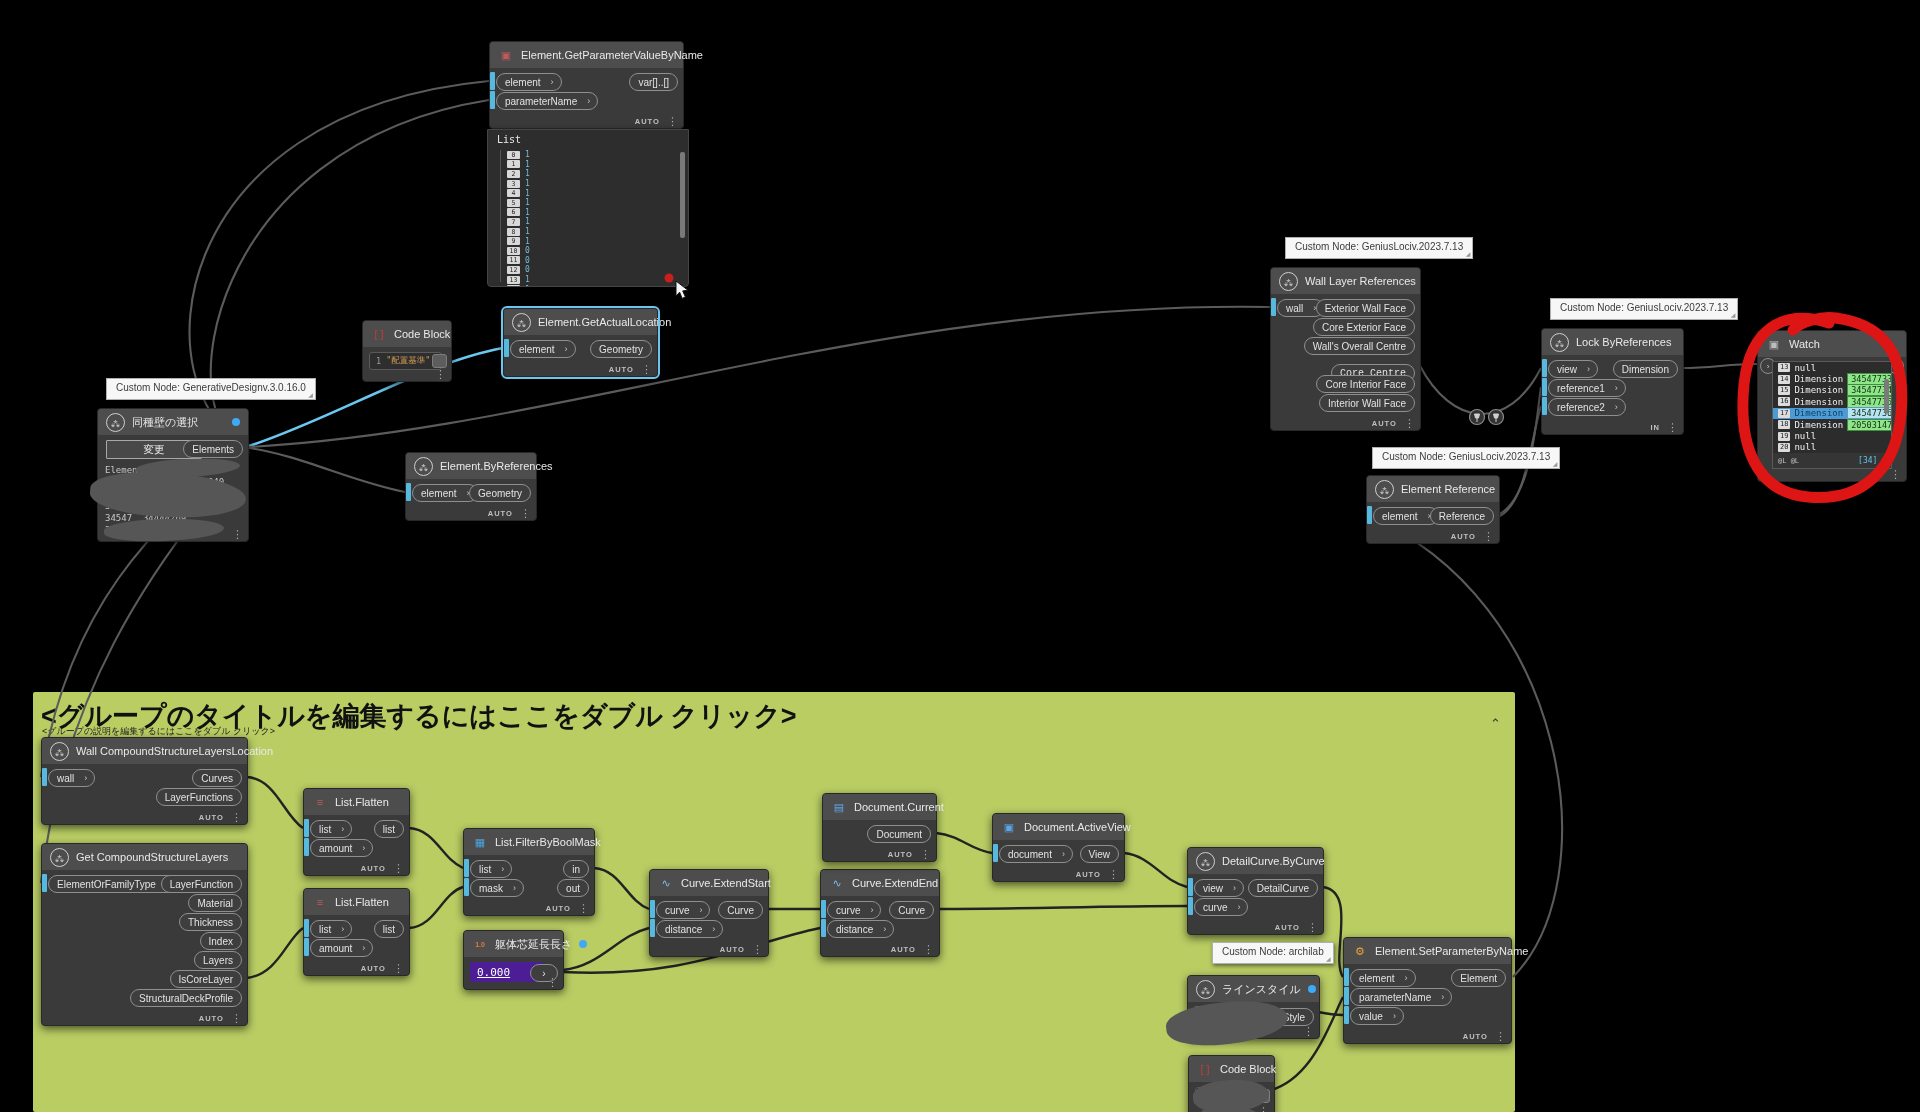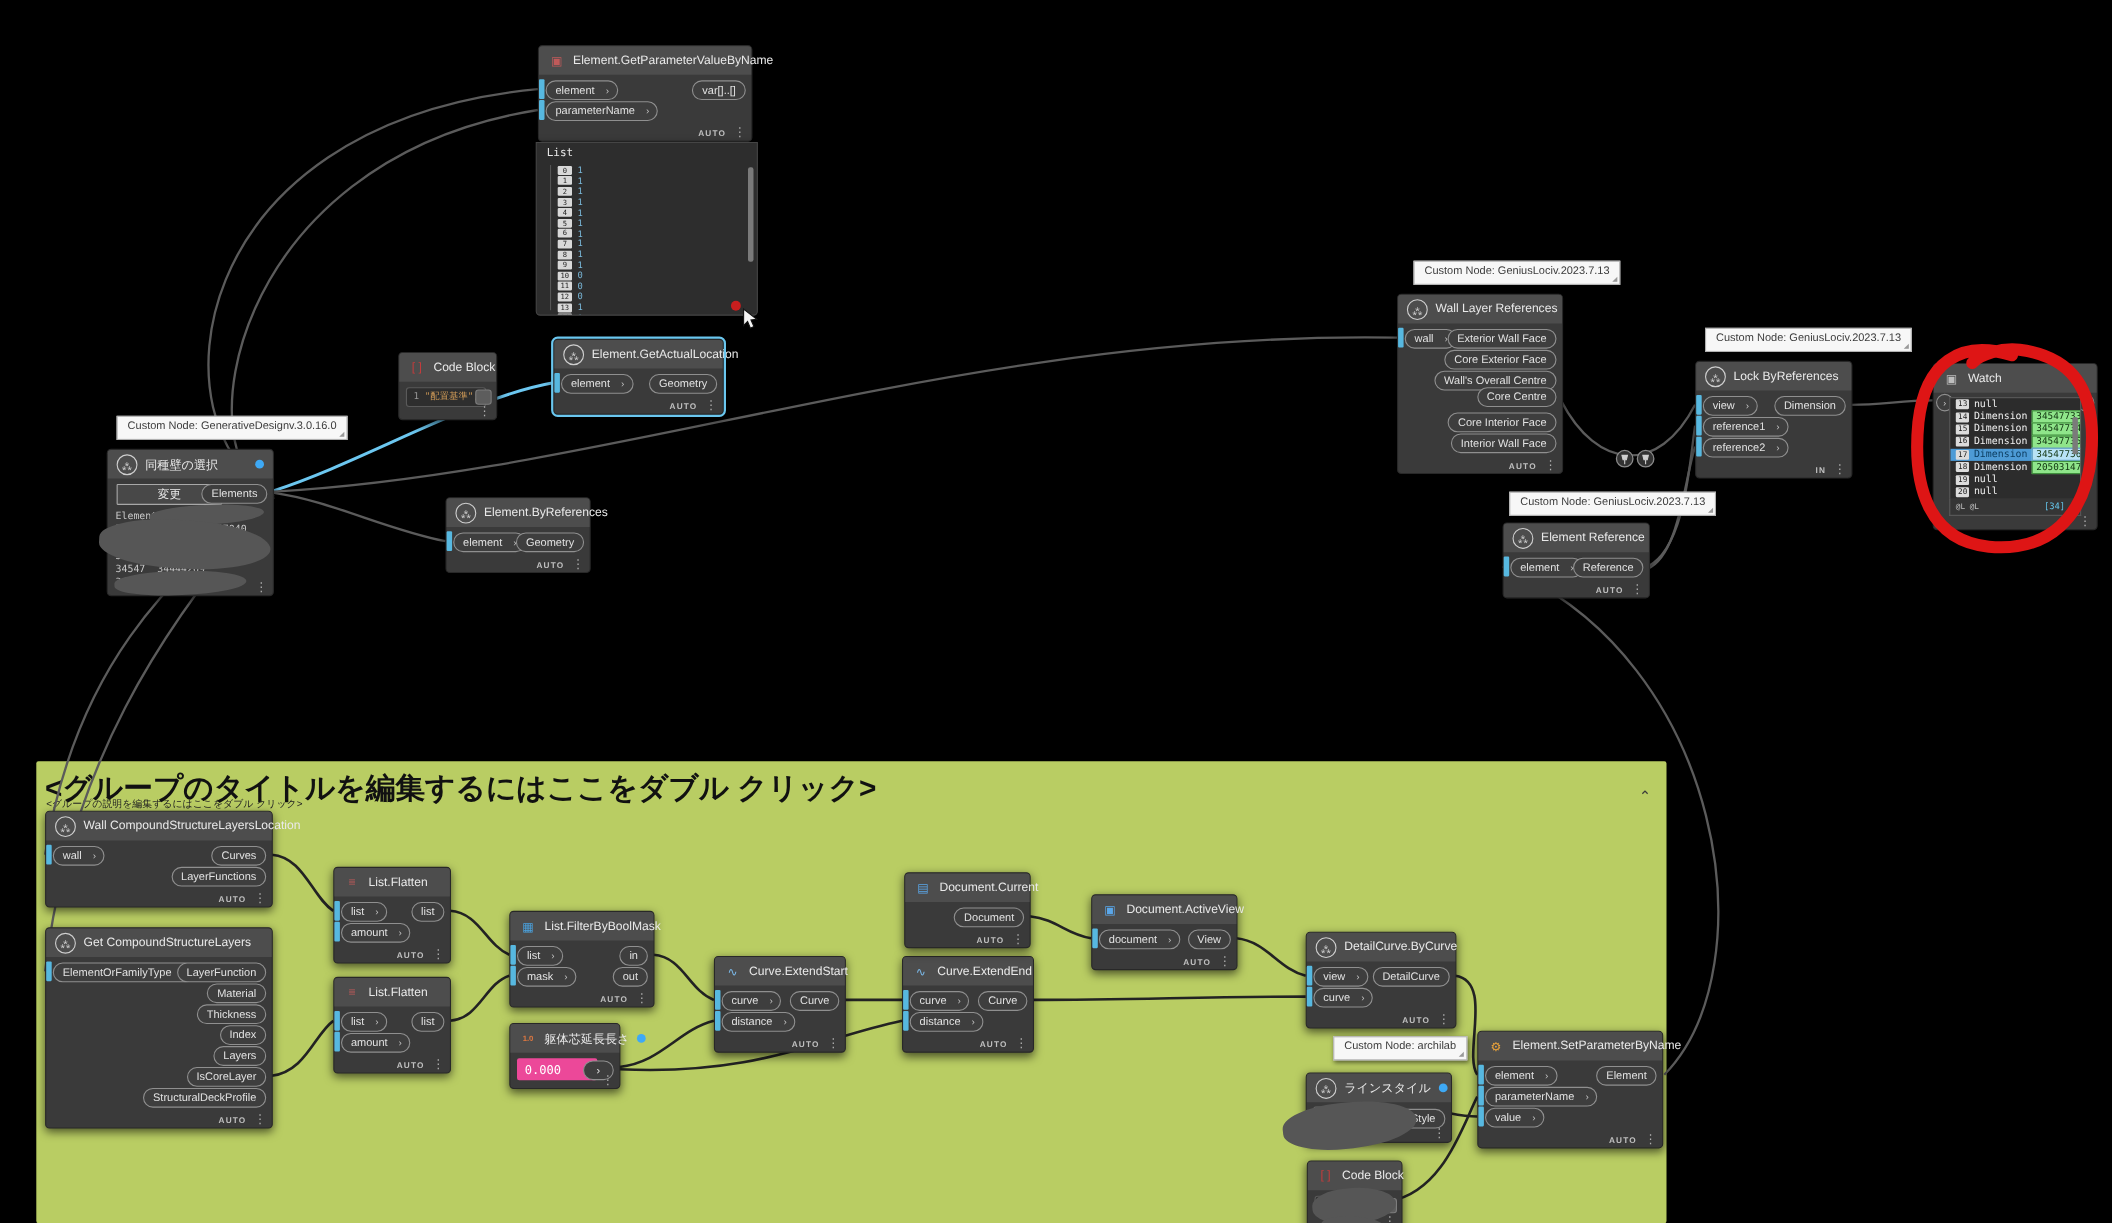--- a/index.html
+++ b/index.html
@@ -58,22 +58,22 @@
   .cb-code{color:#cf9a57;font-family:"DejaVu Sans Mono",monospace;font-size:8.5px;white-space:nowrap;}
   .cb-out{position:absolute;width:13px;height:12px;background:#5d5d5d;border:1px solid #7d7d7d;border-radius:3px;}
 
   
   .btn{position:absolute;border:1px solid #a8a8a8;background:#484848;color:#eee;font-size:10.5px;
        display:flex;align-items:center;justify-content:center;border-radius:1px;}
   .idline{position:absolute;font-family:"DejaVu Sans Mono",monospace;font-size:9px;color:#c8c8c8;white-space:pre;}
   .blob{position:absolute;background:#565656;border-radius:46% 54% 52% 48%;}
 
   
-  .numfield{position:absolute;background:#ec4899;color:#fff;font-family:"DejaVu Sans Mono",monospace;
-            font-size:11px;display:flex;align-items:center;padding:0 7px;border-radius:2px;}
+  .numfield{position:absolute;background:#4c1d95;color:#fff;font-family:"DejaVu Sans Mono",monospace;
+            font-size:11px;display:flex;align-items:center;padding:0 7px;border-radius:2px;text-decoration:underline;}
   .ddl{position:absolute;background:#2e2e2e;border:1px solid #6a6a6a;border-radius:2px;}
   .ddl-chev{position:absolute;right:2px;top:2px;bottom:2px;width:14px;display:flex;align-items:center;
             justify-content:center;color:#ccc;font-size:8px;}
 
   
   .wbox{position:absolute;left:14px;right:14px;top:30px;background:#2c2c2c;border:1px solid #5a5a5a;overflow:hidden;}
   .wrow{display:flex;align-items:center;gap:4px;height:11.4px;padding-left:5px;}
   .wrow.selected{background:#4d9bd6;}
   .wbadge{background:#dcdcdc;color:#222;font-family:"DejaVu Sans Mono",monospace;font-size:7px;
           padding:0 2px;border-radius:1px;line-height:9px;}
@@ -305,21 +305,21 @@
         <div class="inbar" style="top: 30px; height: 18px;"></div>
         <div class="port out" style="top: 31px;">
           <span>Exterior Wall Face</span>
         </div>
         <div class="port out" style="top: 50px;">
           <span>Core Exterior Face</span>
         </div>
         <div class="port out" style="top: 69px;">
           <span>Wall's Overall Centre</span>
         </div>
-        <div class="port out" style="top: 84px;">
+        <div class="port out" style="top: 96px; font-family: Liberation Mono, monospace;">
           <span>Core Centre</span>
         </div>
         <div class="port out" style="top: 107px;">
           <span>Core Interior Face</span>
         </div>
         <div class="port out" style="top: 126px;">
           <span>Interior Wall Face</span>
         </div>
         <div class="nfoot">
           <span class="lacing">AUTO</span>

